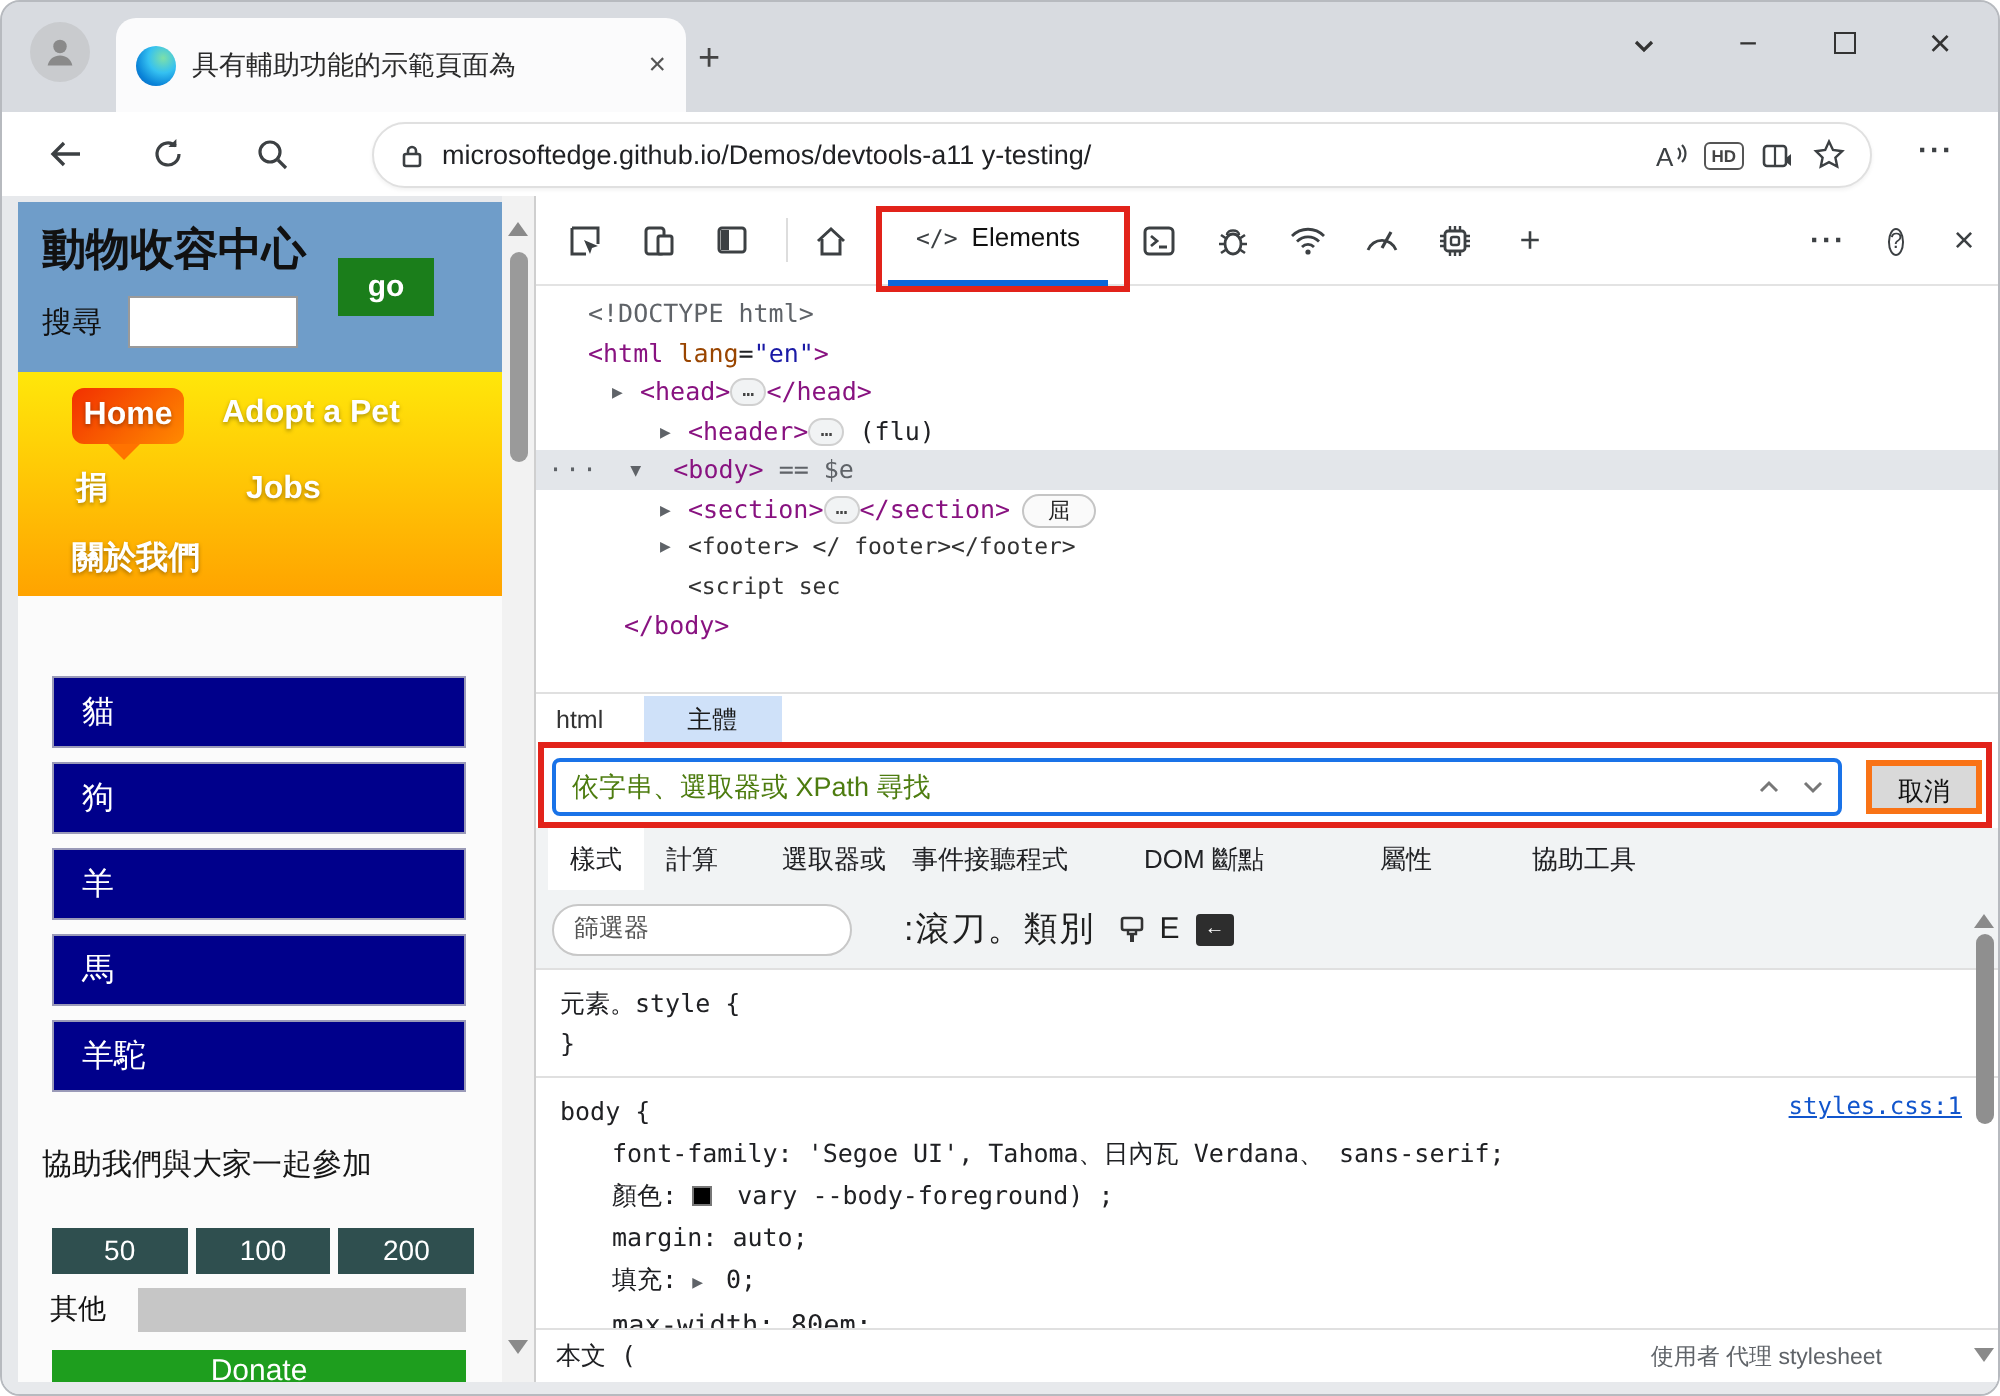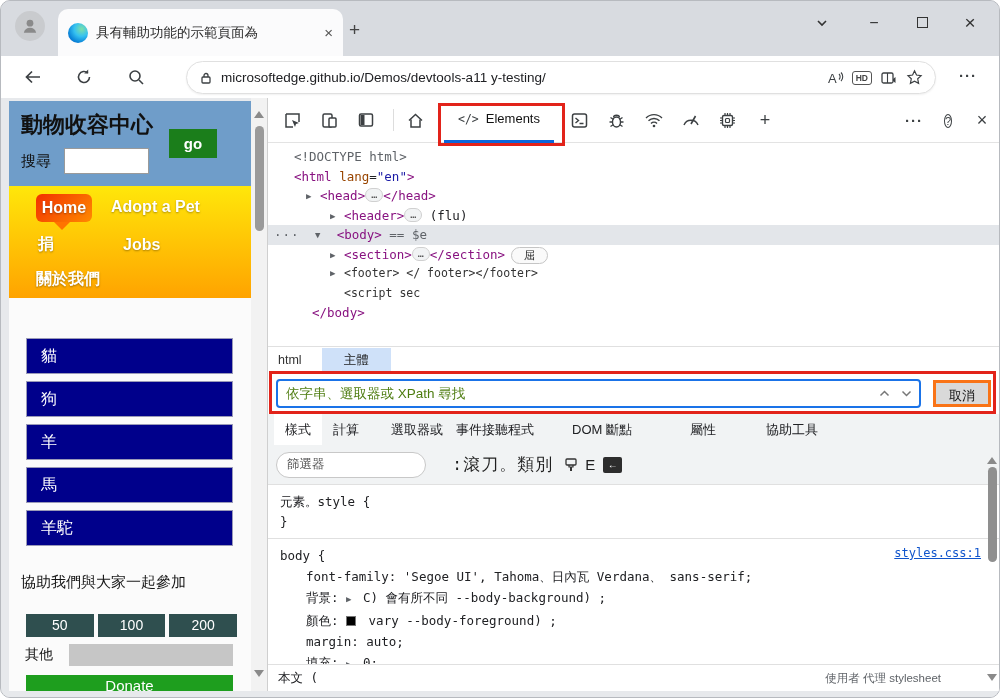--- a/index.html
+++ b/index.html
@@ -112,21 +112,21 @@
                align-items:stretch; font-size:13px; color:#202124; padding-left:6px; }
   .stab { padding:7px 11px; white-space:nowrap; }
   .stab.active { background:#fff; }
   .sp10{ width:10px;} .sp16{width:16px;} .sp36{width:36px;} .sp28{width:28px;}
 
   
   .filterrow { position:absolute; left:0; top:347px; width:100%; height:40px; background:#f1f3f4; border-bottom:1px solid #e0e0e0;
                display:flex; align-items:center; padding-left:8px; }
   .filter-input { width:150px; height:26px; border:1px solid #c8c8c8; border-radius:13px; background:#fff;
                   font-size:12.5px; color:#555; padding:0 10px; display:flex; align-items:center; }
-  .hovcls { font-size:17px; color:#1f1f1f; margin-left:26px; letter-spacing:1px;font-family:Liberation Mono, monospace; }
+  .hovcls { font-size:17px; color:#1f1f1f; margin-left:26px; letter-spacing:1px; }
   .e-label { font-size:15px; color:#1f1f1f; margin-left:6px; }
   .boxarrow { width:19px; height:16px; background:#2d2d2d; border-radius:2px; color:#fff; font-size:10px;
               display:flex; align-items:center; justify-content:center; margin-left:8px; }
 
   
   .rules { position:absolute; left:0; top:387px; width:100%; height:179px; background:#fff;
            font-family:"DejaVu Sans Mono",monospace; font-size:12.5px; color:#202124; }
   .rule-block { padding:7px 12px 6px 12px; }
   .rule-block.bordered { border-top:1px solid #e0e0e0; position:relative; }
   .rule-line { line-height:20px; }
@@ -438,25 +438,20 @@
       <div class="rule-block">
         <div class="rule-line">元素。style {</div>
         <div class="rule-line">}</div>
       </div>
       <div class="rule-block bordered">
         <span class="css-link">styles.css:1</span>
         <div class="rule-line">body {</div>
         <div class="prop-line">
           <span>font-family:</span>
           <span>'Segoe UI', Tahoma、日內瓦 Verdana、 sans-serif;</span>
-        </div>
-        <div class="prop-line">
-          <span>背景:</span>
-          <span class="parrow">▶</span>
-          <span>C) 會有所不同 --body-background) ;</span>
         </div>
         <div class="prop-line">
           <span>顏色:</span>
           <span class="swatch"></span>
           <span>vary --body-foreground) ;</span>
         </div>
         <div class="prop-line">
           <span>margin:</span>
           <span>auto;</span>
         </div>

